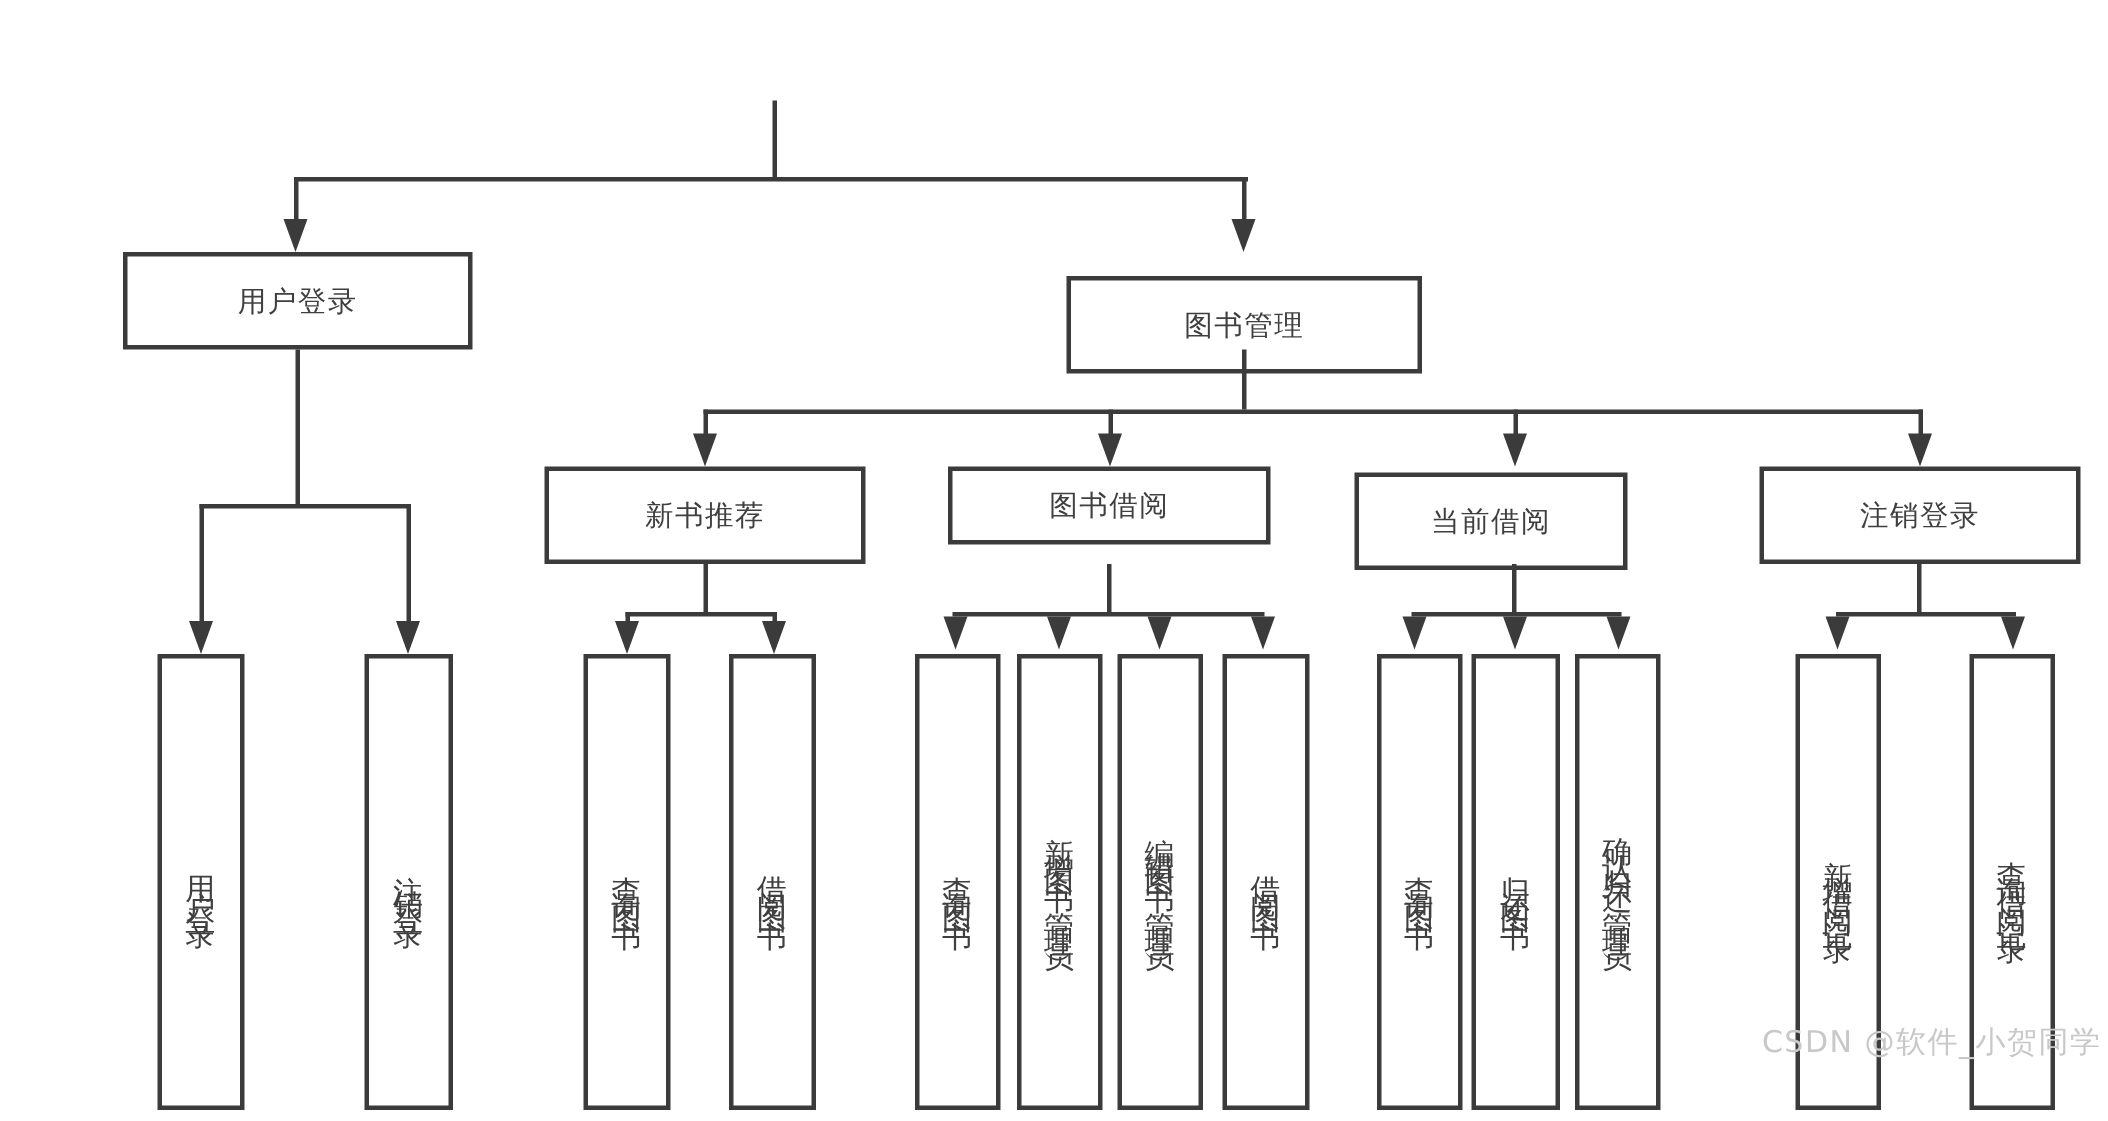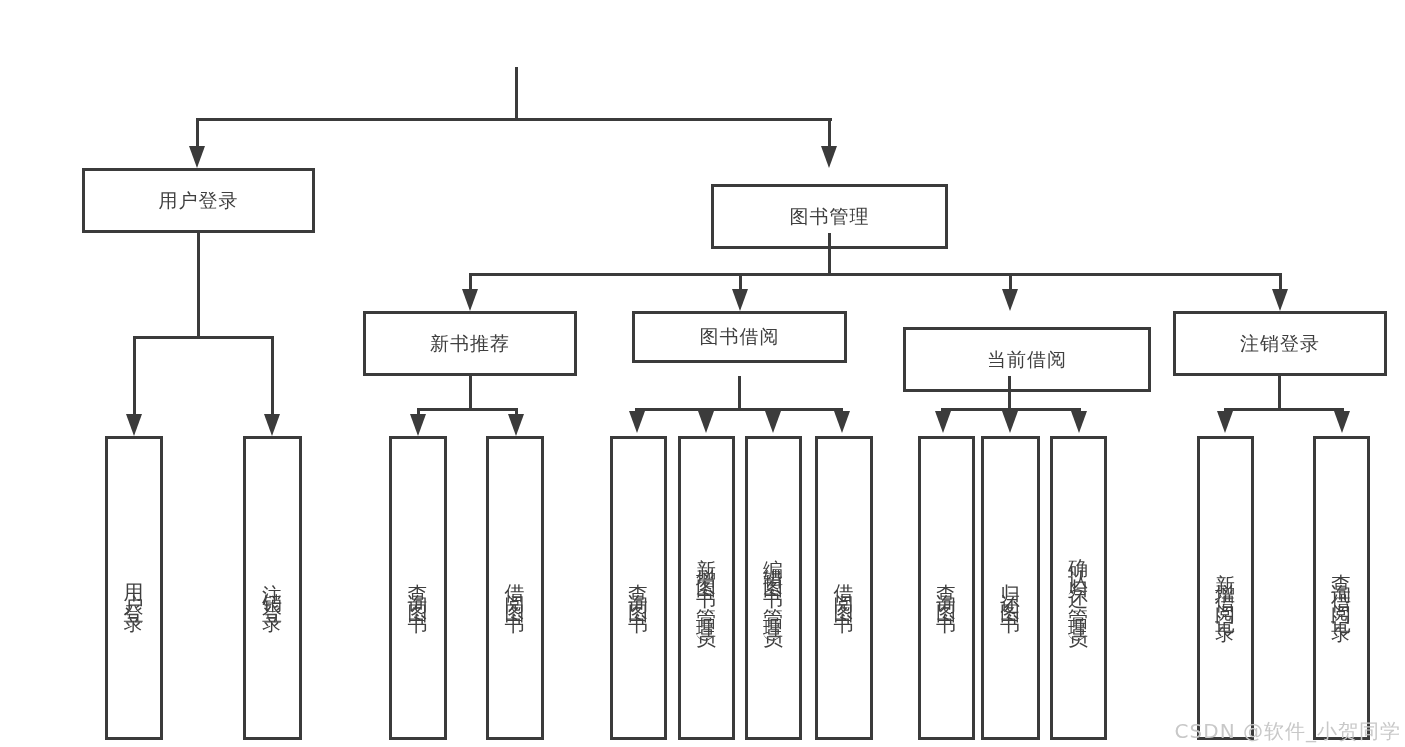--- a/index.html
+++ b/index.html
@@ -38,21 +38,21 @@
   .h{height:3px;}
   .v{width:3px;}
   .arrow{
     position:absolute;width:0;height:0;
     border-left:8px solid transparent;
     border-right:8px solid transparent;
     border-top:22px solid var(--line);
   }
   .watermark{
     position:absolute;
-    right:4px;top:718px;
+    right:4px;top:681px;
     font-size:20px;
     color:var(--watermark);
     letter-spacing:1px;
     z-index:5;
     white-space:nowrap;
   }
 </style>
 </head>
 <body>
 
@@ -90,21 +90,21 @@
   <div class="arrow" style="left:732px;top:289px;"></div>
   <div class="arrow" style="left:1002px;top:289px;"></div>
   <div class="arrow" style="left:1272px;top:289px;"></div>
 
   <div class="box" style="left:363px;top:311px;width:214px;height:65px;">
     <span>新书推荐</span>
   </div>
   <div class="box" style="left:632px;top:311px;width:215px;height:52px;">
     <span>图书借阅</span>
   </div>
-  <div class="box" style="left:903px;top:327px;width:248px;height:65px;">
+  <div class="box" style="left:903px;top:315px;width:182px;height:65px;">
     <span>当前借阅</span>
   </div>
   <div class="box" style="left:1173px;top:311px;width:214px;height:65px;">
     <span>注销登录</span>
   </div>
 
   <div class="v" style="left:469px;top:376px;height:32px;"></div>
   <div class="h" style="left:417px;top:408px;width:101px;"></div>
   <div class="v" style="left:417px;top:408px;height:8px;"></div>
   <div class="v" style="left:515px;top:408px;height:8px;"></div>

